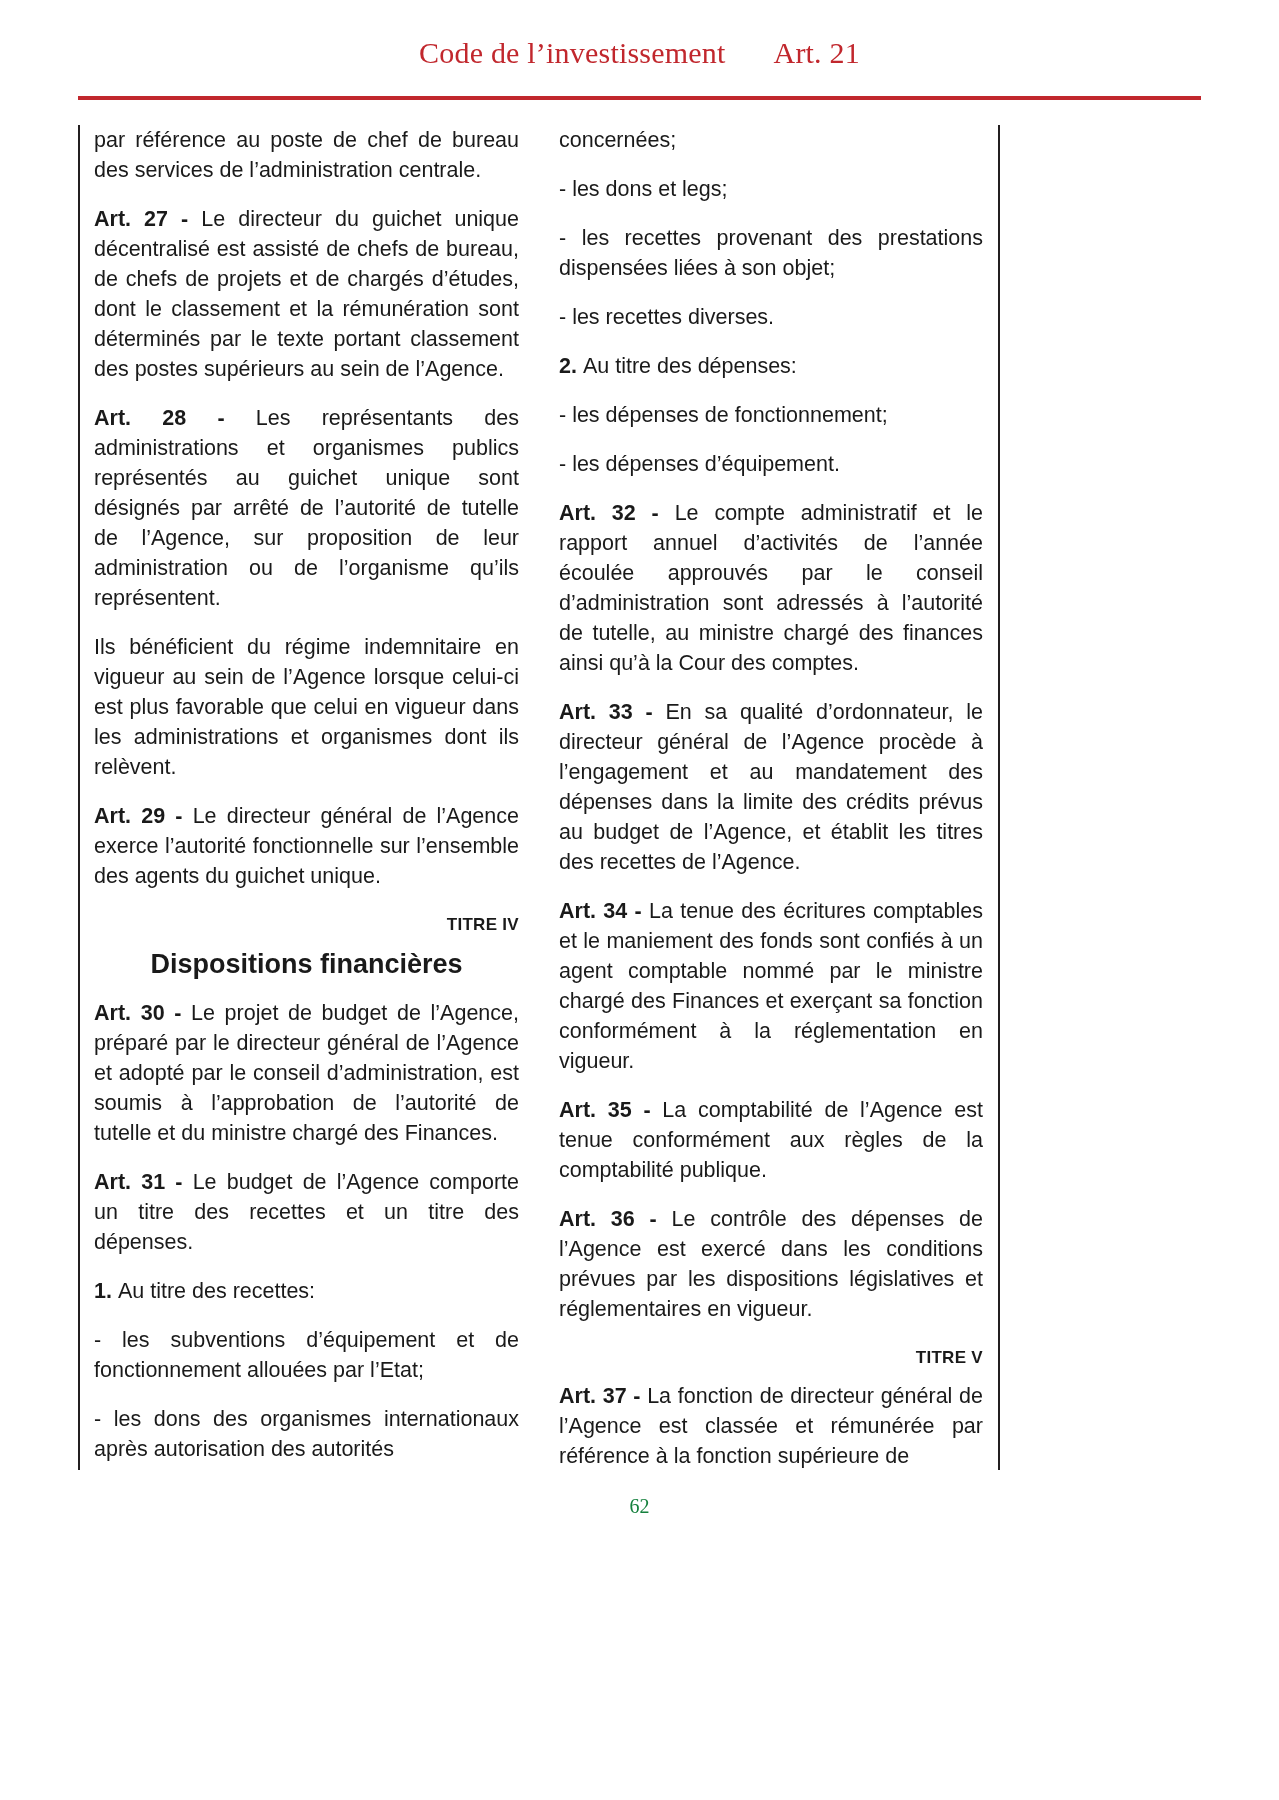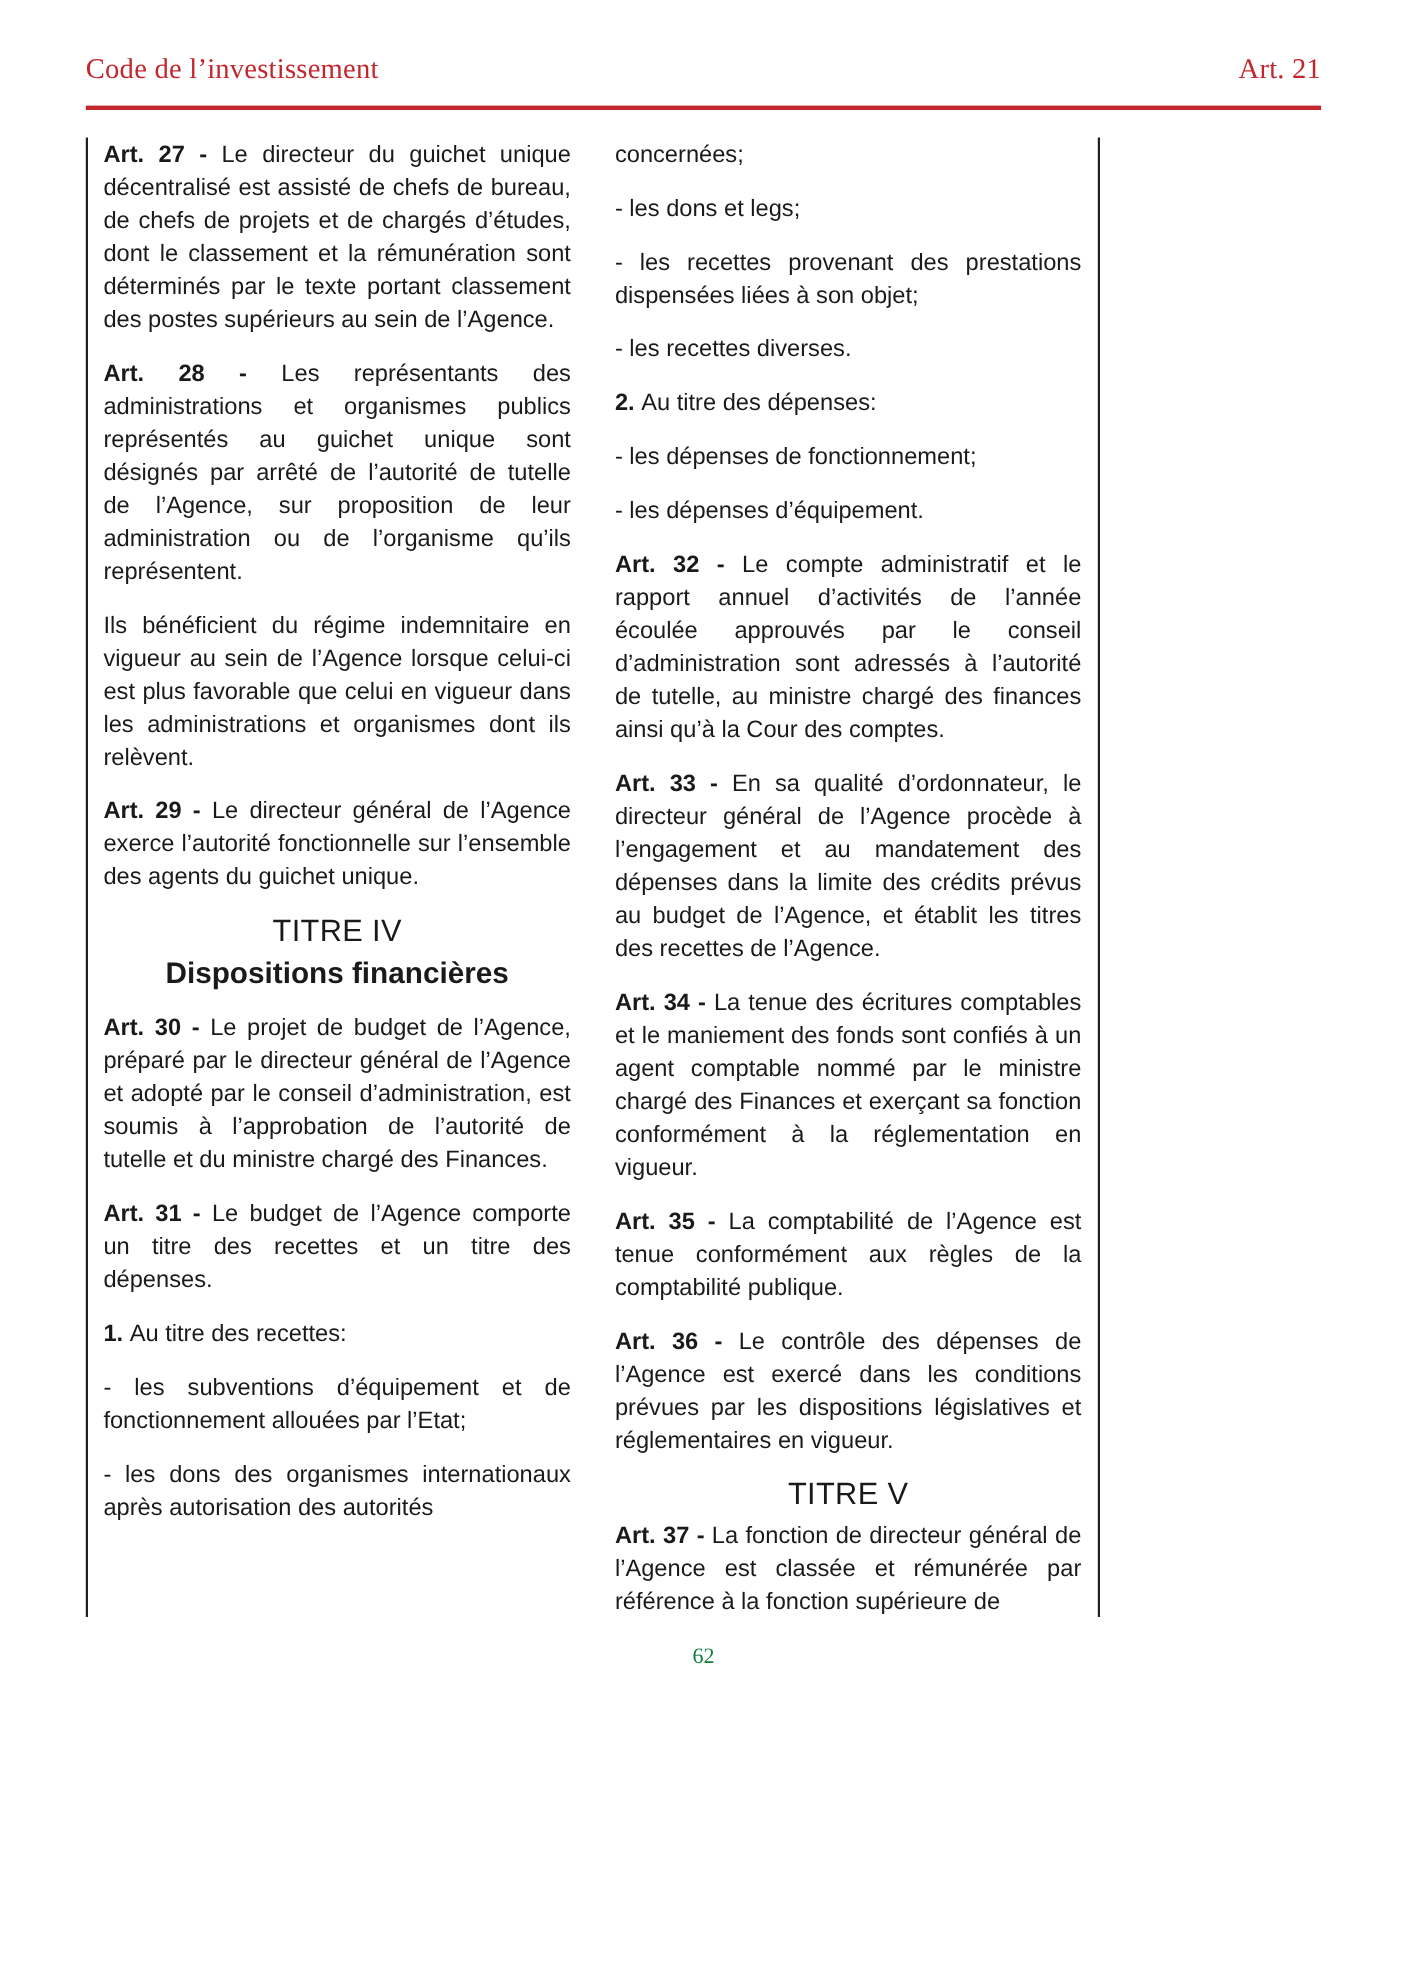--- a/index.html
+++ b/index.html
@@ -21,28 +21,28 @@
     height: 1800px;
     box-sizing: border-box;
     padding: 0;
   }
 
   
   .running-head {
     position: absolute;
     left: 78px;
     right: 78px;
-    top: 48px;
+    top: 36px;
     height: 44px;
     display: flex;
     align-items: flex-start;
-    justify-content: space-between;
+    justify-content: center;
     font-family: "Liberation Serif", serif;
     color: #c1272d;
-    font-size: 26px;
+    font-size: 30px;
     letter-spacing: 0.2px;
   }
   .running-head .rh-left { white-space: nowrap; }
   .running-head .rh-right { white-space: nowrap; margin-left: 48px; }
 
   .head-rule {
     position: absolute;
     left: 78px;
     right: 78px;
     top: 96px;
@@ -90,23 +90,23 @@
   
   p.para > span.run { }
 
   b.artref {
     font-weight: bold;
   }
 
   
   .title-main {
     margin: 14px 0 8px 0;
-    text-align: center;
-    font-weight: normal;
-    font-size: 28px;
+    text-align: right;
+    font-weight: bold;
+    font-size: 17px;
     line-height: 30px;
     letter-spacing: 0.3px;
   }
   .title-sub {
     margin: 0 0 18px 0;
     text-align: center;
     font-weight: bold;
     font-size: 27px;
     line-height: 32px;
   }
@@ -130,20 +130,21 @@
 
   <div class="running-head">
     <span class="rh-left">Code de l’investissement</span>
     <span class="rh-right">Art. 21</span>
   </div>
 
   <div class="head-rule"></div>
 
   <div class="columns">
     <div class="col col-left">
+        <p class="para">par référence au poste de chef de bureau des services de l’administration centrale.</p>
         <p class="para"><b class="artref">Art. 27 - </b><span class="run">Le directeur du guichet unique décentralisé est assisté de chefs de bureau, de chefs de projets et de chargés d’études, dont le classement et la rémunération sont déterminés par le texte portant classement des postes supérieurs au sein de l’Agence.</span></p>
         <p class="para"><b class="artref">Art. 28 - </b><span class="run">Les représentants des administrations et organismes publics représentés au guichet unique sont désignés par arrêté de l’autorité de tutelle de l’Agence, sur proposition de leur administration ou de l’organisme qu’ils représentent.</span></p>
         <p class="para">Ils bénéficient du régime indemnitaire en vigueur au sein de l’Agence lorsque celui-ci est plus favorable que celui en vigueur dans les administrations et organismes dont ils relèvent.</p>
         <p class="para"><b class="artref">Art. 29 - </b><span class="run">Le directeur général de l’Agence exerce l’autorité fonctionnelle sur l’ensemble des agents du guichet unique.</span></p>
         <div class="title-main">TITRE IV</div>
         <div class="title-sub">Dispositions financières</div>
         <p class="para"><b class="artref">Art. 30 - </b><span class="run">Le projet de budget de l’Agence, préparé par le directeur général de l’Agence et adopté par le conseil d’administration, est soumis à l’approbation de l’autorité de tutelle et du ministre chargé des Finances.</span></p>
         <p class="para"><b class="artref">Art. 31 - </b><span class="run">Le budget de l’Agence comporte un titre des recettes et un titre des dépenses.</span></p>
         <p class="para"><b class="artref">1. </b><span class="run"> Au titre des recettes:</span></p>
         <p class="para">-   les subventions d’équipement et de fonctionnement allouées par l’Etat;</p>

